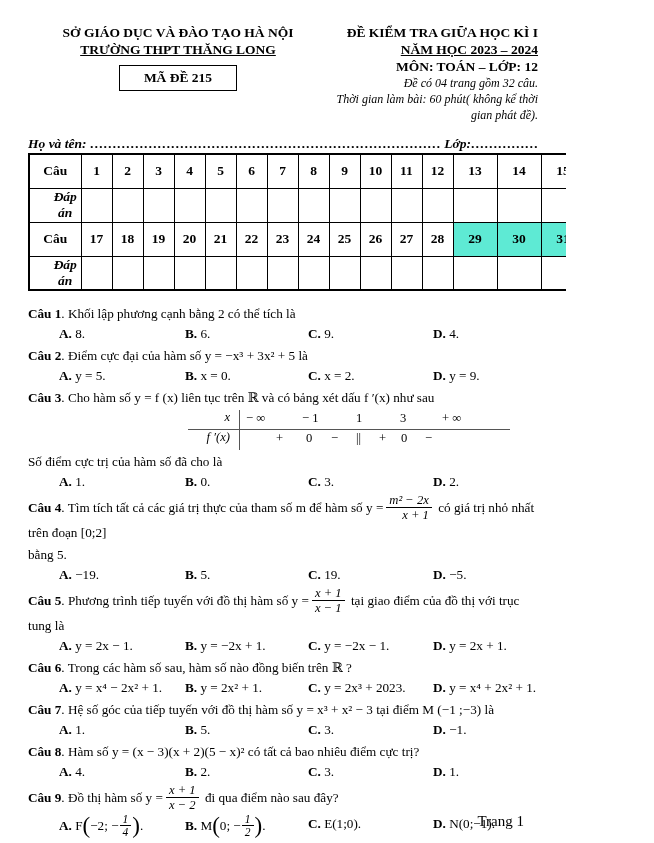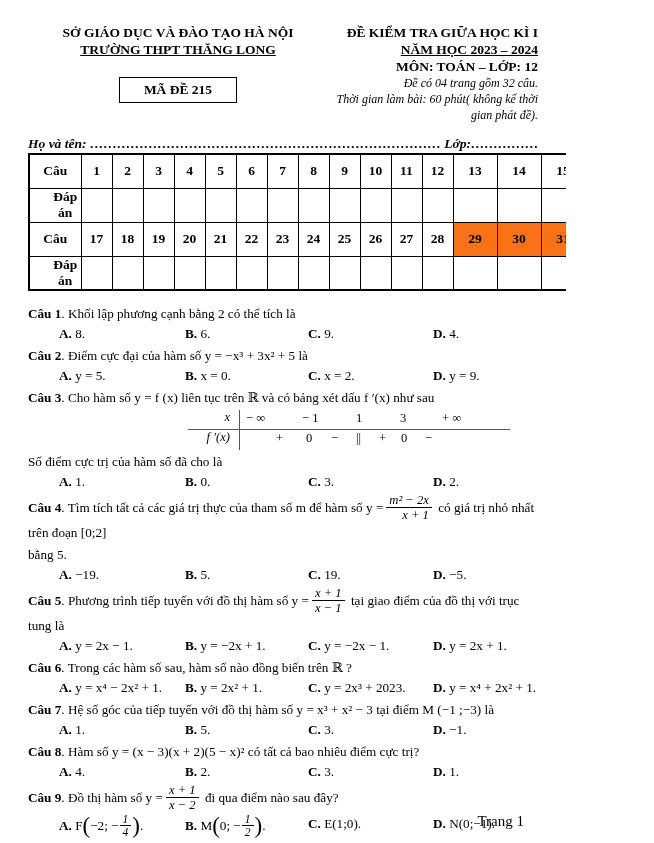--- a/index.html
+++ b/index.html
@@ -9,39 +9,39 @@
     font-family:"Liberation Serif","DejaVu Serif","DejaVu Sans",serif;
     color:#000; padding:24px 28px 0 28px; overflow:hidden;
   }
   
   .header { display:flex; }
   .h-left { width:300px; text-align:center; }
   .h-right { flex:1; text-align:right; }
   .hb { font-weight:bold; font-size:13.5px; line-height:17px; }
   .under { text-decoration:underline; }
   .code-box {
-    display:inline-block; margin-top:19px; border:1.6px solid #000;
+    display:inline-block; margin-top:7px; border:1.6px solid #000;
     padding:4px 24px; font-weight:bold; font-size:13.5px;
   }
   .hi { font-style:italic; font-size:12px; line-height:16px; }
   
   .nameline {
     margin-top:13px; font-weight:bold; font-style:italic; font-size:13.5px;
     white-space:nowrap; overflow:hidden;text-align:right;
   }
   
   table.ans { border-collapse:collapse; margin-top:1px; width:598px; table-layout:fixed; }
   table.ans td {
     border:1.8px solid #000; height:34px; text-align:center;
     font-weight:bold; font-size:13.5px; overflow:hidden;
   }
   table.ans { border:2.2px solid #000; }
-  td.lblcell { text-align:left; padding-left:20px; }
+  td.lblcell { text-align:left; padding-left:20px;font-style:italic; }
   td.lblcau { text-align:center; }
-  td.hl { background:#f97316; }
+  td.hl { background:#5eead4; }
   
   .questions { margin-top:13px; font-size:13.2px; }
   .qline { line-height:20px; margin-top:2px; }
   .qlabel { font-weight:bold; }
   .mi { }
   .opts { display:grid; grid-template-columns:126px 123px 125px 1fr; padding-left:31px; line-height:20px; }
   .ol { font-weight:bold; }
   .frac {
     display:inline-flex; flex-direction:column; align-items:flex-end;
     vertical-align:middle; font-style:italic; line-height:1.12;

